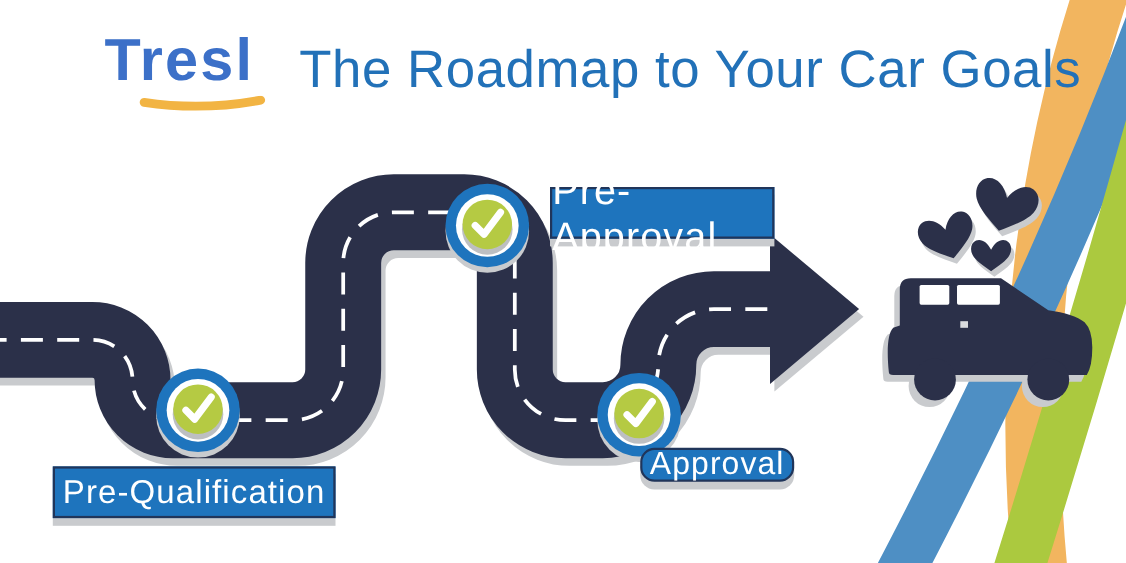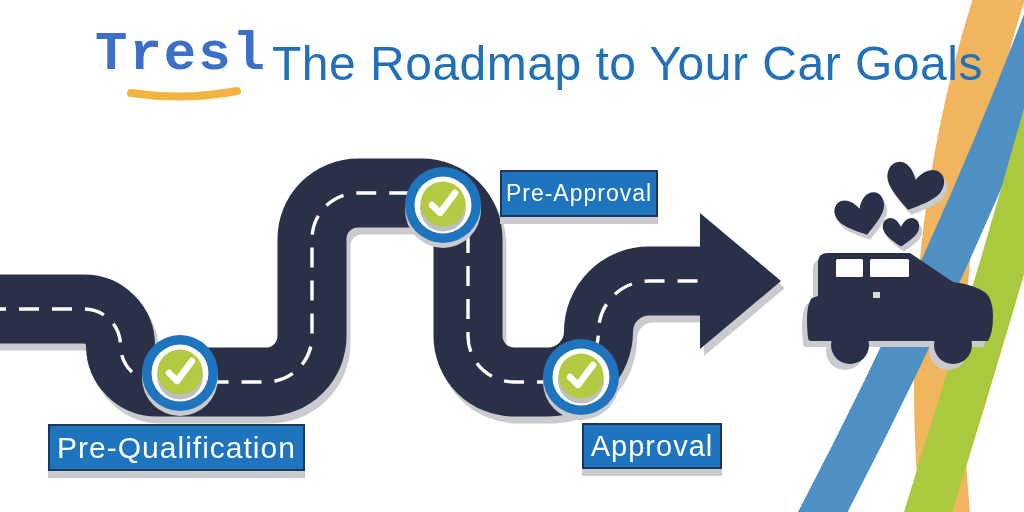--- a/index.html
+++ b/index.html
@@ -10,42 +10,42 @@
   }
   html,body{margin:0;padding:0;background:#fff;}
   .stage{
     position:relative; width:1024px; height:512px; overflow:hidden;
     background:#fff; font-family:"Liberation Sans", sans-serif;
   }
   .art{position:absolute; left:0; top:0;}
   
   .logo-word{
     position:absolute; left:95px; top:28px;
-    font-family:Liberation Mono, monospace;
+    font-family:Liberation Sans, sans-serif;
     font-size:54px; font-weight:700; letter-spacing:2px;
     color:var(--logo-blue,#3c70c8); line-height:1;
   }
   .logo-swoosh{position:absolute; left:126px; top:87px;}
   .page-title{
     position:absolute; left:272px; top:40px; width:700px;
     font-size:48px; font-weight:500; letter-spacing:.5px;
     color:var(--title-blue,#2271b8); line-height:1; white-space:nowrap;
   }
   
   .milestone-label{
     position:absolute; box-sizing:border-box;
     background:var(--label-blue,#1e74bd);
     border:2px solid var(--label-border,#20355a);
     color:#fff; font-weight:300; letter-spacing:1px;
     display:flex; align-items:center; justify-content:center;
     box-shadow:0 7px 0 var(--shadow-gray,#c9cbce);
   }
   #label-prequal { left:48px;  top:424px; width:257px; height:47px; font-size:30px;}
-  #label-preappr { left:500px; top:170px; width:158px; height:47px; font-size:23px;}
-  #label-approval{ left:582px; top:423px; width:140px; height:46px; font-size:29px;}
+  #label-preappr { left:500px; top:170px; width:204px; height:47px; font-size:36px;}
+  #label-approval{ left:582px; top:407px; width:140px; height:31px; font-size:29px;border-radius:13px;}
 </style>
 </head>
 <body>
 
 <div class="stage">
 
   <svg class="art" width="1024" height="512" viewBox="0 0 1024 512">
     <defs>
       <path id="heartShape" d="M 0 -3 C -2.5 -8.5 -7 -11 -10.5 -9.5 C -14 -8 -15 -3.5 -13 0.5
                C -11 4.5 -5 8.5 0 12 C 5 8.5 11 4.5 13 0.5

